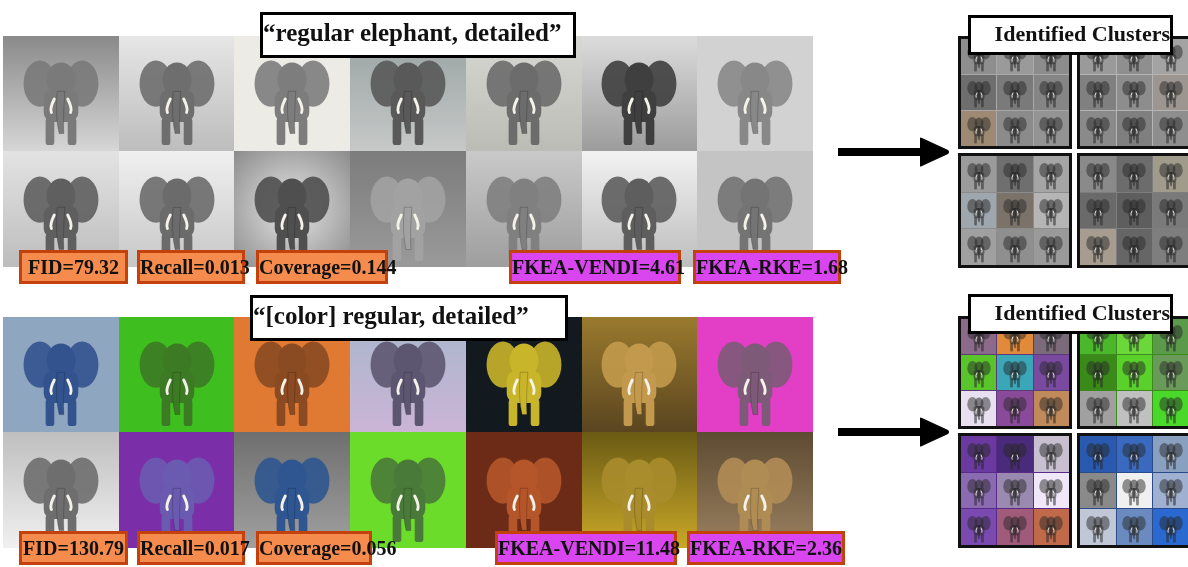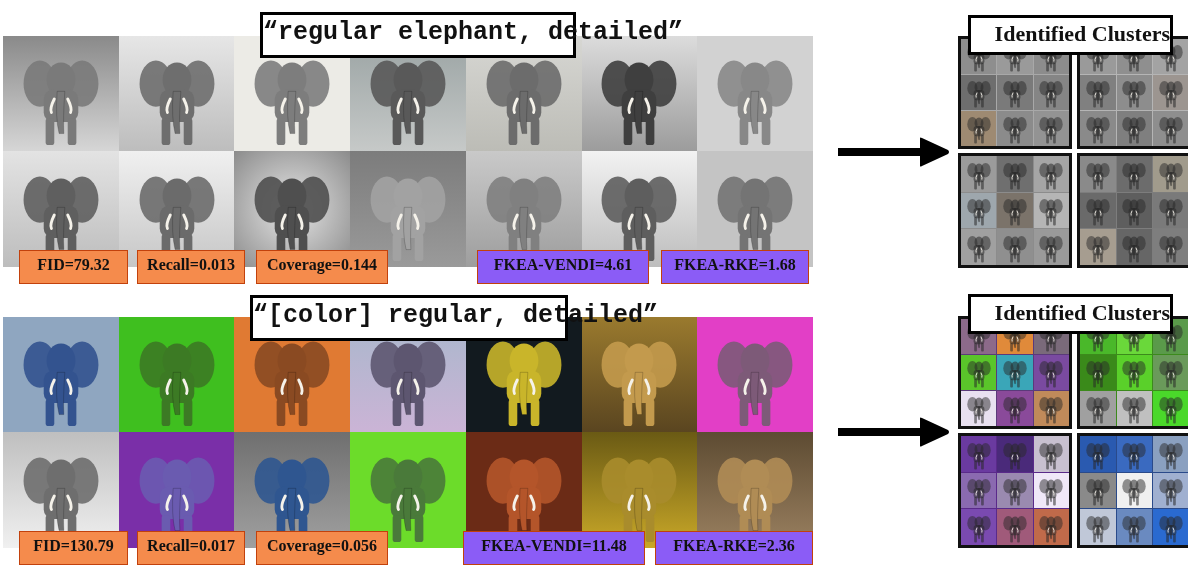--- a/index.html
+++ b/index.html
@@ -6,29 +6,29 @@
   body { width:1188px; height:567px; position:relative; overflow:hidden;
          font-family:"Liberation Serif", "DejaVu Serif", serif; }
   .grid { position:absolute; left:3px; width:810px; display:grid;
           grid-template-columns:repeat(7, 1fr); grid-template-rows:115px 116px; }
   .grid.top { top:36px; }
   .grid.bottom { top:317px; }
   .tile { position:relative; overflow:hidden; }
   .eleph { position:absolute; left:50%; bottom:4px; transform:translateX(-50%);
            width:78px; height:96px; }
   .prompt { position:absolute; background:#fff; border:3px solid #000;
-            font-weight:bold; font-size:25px; line-height:36px; text-align:right;
-            color:#111; box-sizing:border-box; z-index:5; white-space:nowrap;font-family:Liberation Mono, monospace; }
+            font-weight:bold; font-size:25px; line-height:36px; text-align:left;
+            color:#111; box-sizing:border-box; z-index:5; white-space:nowrap; }
   .prompt.top { left:260px; top:12px; width:316px; height:46px; }
   .prompt.bottom { left:250px; top:295px; width:318px; height:46px; }
-  .metric { position:absolute; height:34px; border:1px solid #c2410c;
-            box-sizing:border-box; font-weight:bold; font-size:16px;
+  .metric { position:absolute; height:34px; border:3px solid #c2410c;
+            box-sizing:border-box; font-weight:bold; font-size:20px;
             line-height:28px; text-align:center; color:#111; z-index:5; white-space:nowrap; }
   .metric.orange { background:#F58B4C; }
-  .metric.blue { background:#8b5cf6; }
+  .metric.blue { background:#d946ef;margin-left:32px; }
   .arrow { position:absolute; left:838px; width:112px; height:30px; }
   .cl-label { position:absolute; background:#fff; border:3px solid #000;
               font-weight:bold; font-size:22px; line-height:32px; text-align:right;
               box-sizing:border-box; z-index:6; white-space:nowrap; color:#111; }
   .cl-panel { position:absolute; border:3px solid #111; box-sizing:border-box;
               display:grid; grid-template-columns:repeat(3,1fr); grid-template-rows:repeat(3,1fr);
               gap:1px; background:#444; overflow:hidden; }
   .cl-cell { position:relative; overflow:hidden; }
   .cl-cell .mini { position:absolute; left:50%; bottom:2px; transform:translateX(-50%);
                    width:26px; height:30px; }
@@ -896,21 +896,21 @@
         <rect x="24" y="70" width="9" height="28" rx="3" fill="#b08c55"></rect>
         <rect x="47" y="70" width="9" height="28" rx="3" fill="#b08c55"></rect>
       </svg>
     </div>
   </div>
 
 <div class="prompt bottom">“[color] regular, detailed”</div>
 
 <div class="metric orange" style="left:19px;top:531px;width:109px;">FID=130.79</div>
 <div class="metric orange" style="left:137px;top:531px;width:108px;">Recall=0.017</div>
-<div class="metric orange" style="left:256px;top:531px;width:132px;">Coverage=0.056</div>
+<div class="metric orange" style="left:256px;top:531px;width:116px;">Coverage=0.056</div>
 <div class="metric blue" style="left:463px;top:531px;width:182px;">FKEA-VENDI=11.48</div>
 <div class="metric blue" style="left:655px;top:531px;width:158px;">FKEA-RKE=2.36</div>
 
 <svg class="arrow" style="top:417px;" viewBox="0 0 112 30">
   <rect x="0" y="11" width="84" height="8" fill="#000"></rect>
   <path d="M82 1 Q82 0 84 1 L110 13 Q112 15 110 17 L84 29 Q82 30 82 29 Z" fill="#000"></path>
 </svg>
 
 <div id="clusters-bottom">
     <div class="cl-panel" style="left: 958px; top: 316px; width: 114px; height: 113px; background: rgb(91, 58, 122);">

